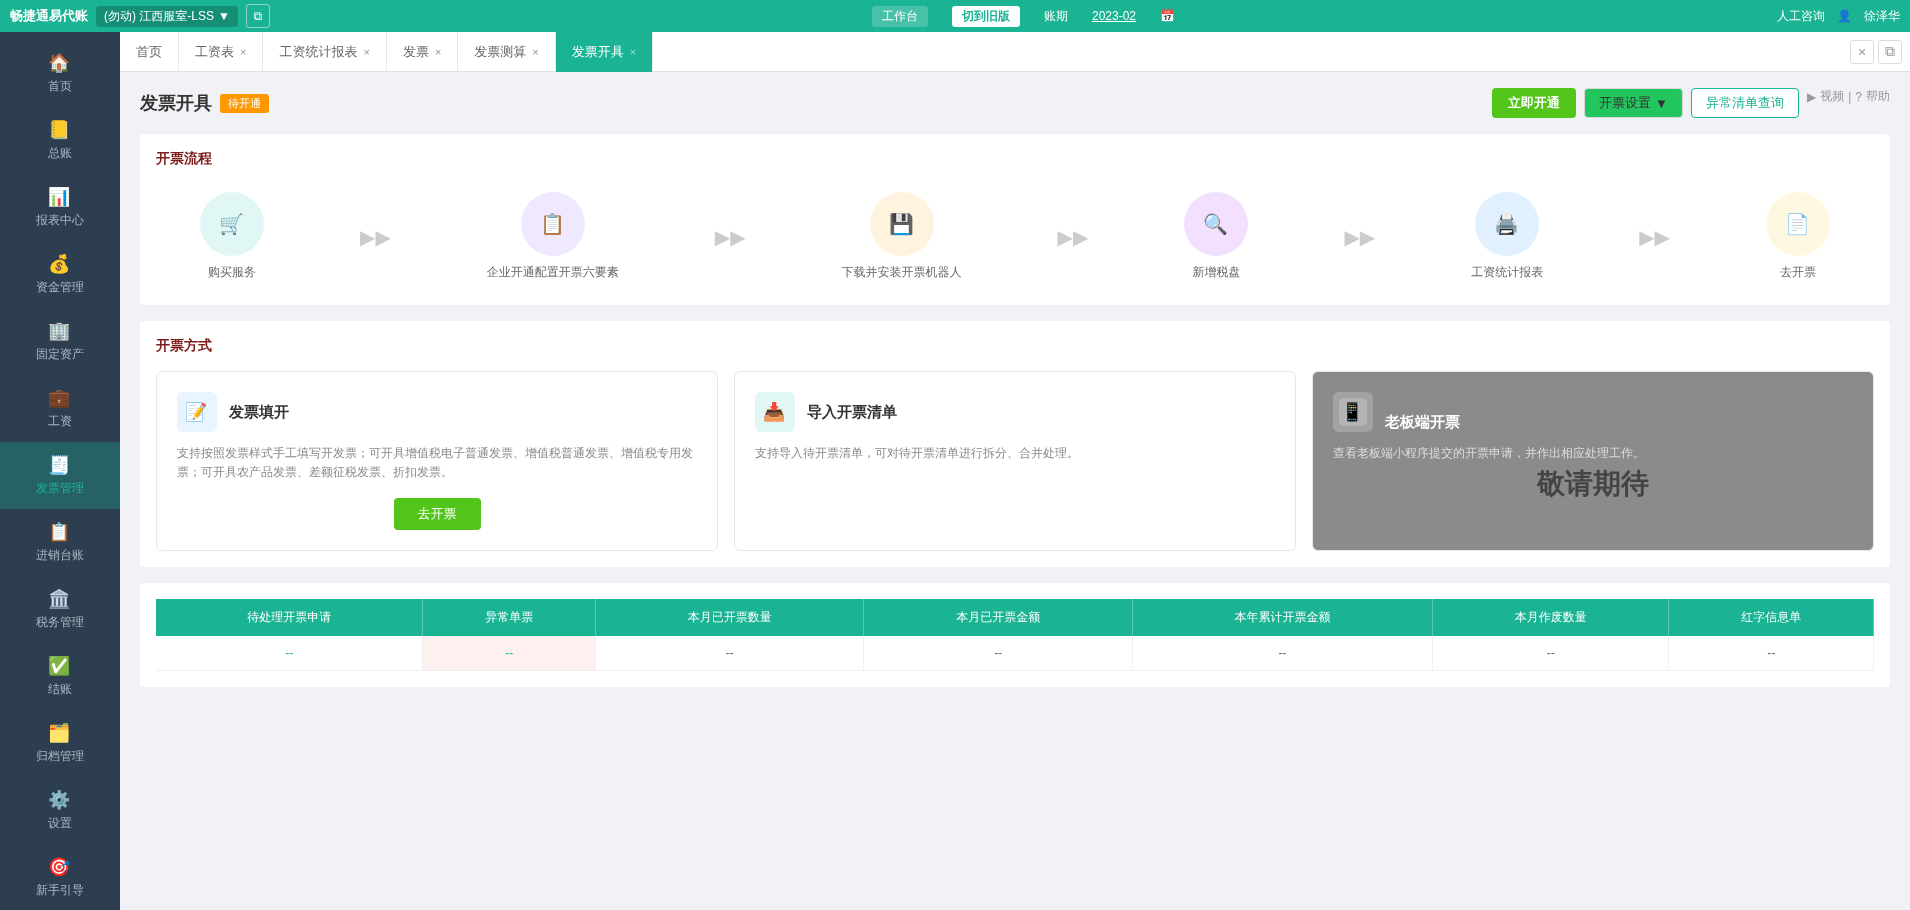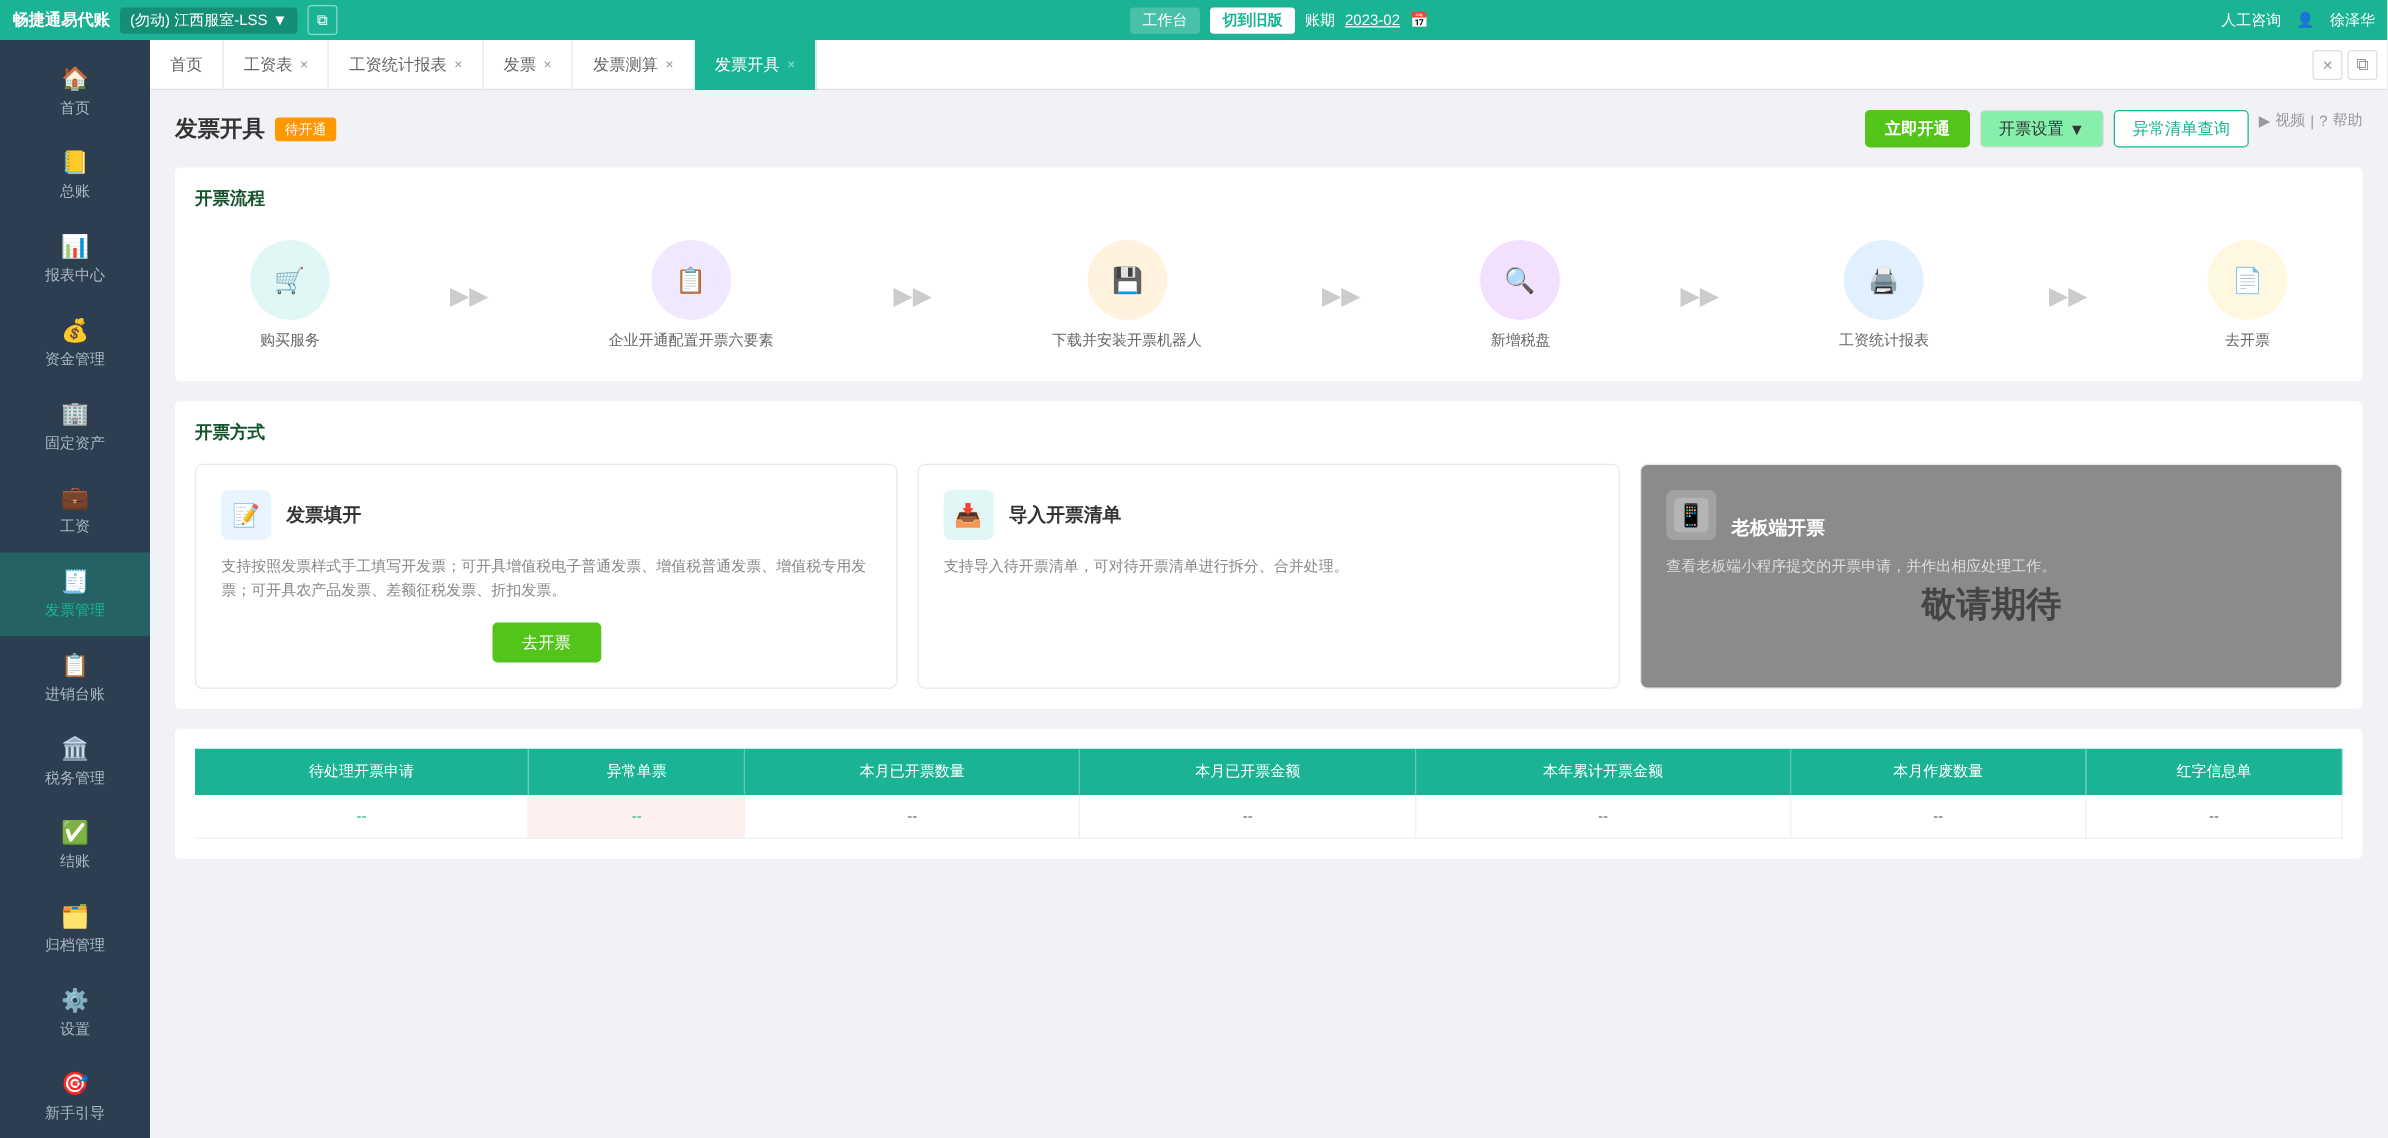--- a/index.html
+++ b/index.html
@@ -3,21 +3,21 @@
   <meta charset="utf-8">
   <style>
     * { margin: 0; padding: 0; box-sizing: border-box; }
     body { font-family: 'Microsoft YaHei', Arial, sans-serif; font-size: 13px; background: #f0f2f5; width: 1910px; height: 910px; overflow: hidden; display: flex; flex-direction: column; }
 
     
     .top-bar { height: 32px; background: #1ab394; display: flex; align-items: center; justify-content: space-between; padding: 0 10px; color: white; font-size: 12px; }
     .top-bar-left { display: flex; align-items: center; gap: 8px; }
     .top-bar-logo { font-weight: bold; font-size: 13px; }
     .top-bar-company { background: rgba(0,0,0,0.2); border-radius: 3px; padding: 2px 8px; display: flex; align-items: center; gap: 4px; cursor: pointer; }
-    .top-bar-center { display: flex; align-items: center; gap: 8px; }
+    .top-bar-center { display: flex; align-items: center; gap: 24px; }
     .top-bar-btn { background: rgba(255,255,255,0.2); border-radius: 3px; padding: 2px 10px; cursor: pointer; font-size: 12px; }
     .top-bar-btn.active { background: white; color: #1ab394; font-weight: bold; }
     .top-bar-right { display: flex; align-items: center; gap: 12px; }
     .top-bar-right span { cursor: pointer; }
 
     
     .main-layout { display: flex; flex: 1; overflow: hidden; }
 
     
     .sidebar { width: 120px; background: #2c3e50; display: flex; flex-direction: column; align-items: center; padding-top: 8px; overflow-y: auto; }
@@ -39,26 +39,26 @@
     
     .page-content { flex: 1; overflow-y: auto; padding: 16px 20px; }
 
     
     .page-header { display: flex; align-items: center; justify-content: space-between; margin-bottom: 16px; }
     .page-title-area { display: flex; align-items: center; gap: 8px; }
     .page-title { font-size: 18px; font-weight: bold; color: #333; }
     .status-badge { background: #ff9800; color: white; font-size: 11px; padding: 2px 8px; border-radius: 3px; }
     .page-actions { display: flex; align-items: flex-start; gap: 8px; }
     .btn-primary { background: #52c41a; color: white; border: none; padding: 6px 16px; border-radius: 4px; cursor: pointer; font-size: 13px; font-weight: bold; }
-    .btn-default { background: #86efac; color: #333; border: 1px solid #d9d9d9; padding: 5px 14px; border-radius: 4px; cursor: pointer; font-size: 13px; display: flex; align-items: center; gap: 4px; }
+    .btn-default { background: #22c55e; color: #333; border: 1px solid #d9d9d9; padding: 5px 14px; border-radius: 4px; cursor: pointer; font-size: 13px; display: flex; align-items: center; gap: 4px; }
     .btn-outline { background: white; color: #1ab394; border: 1px solid #1ab394; padding: 5px 14px; border-radius: 4px; cursor: pointer; font-size: 13px; }
 
     
     .section { background: white; border-radius: 4px; padding: 16px; margin-bottom: 16px; }
-    .section-title { font-size: 14px; font-weight: bold; color: #14532d; margin-bottom: 16px; }
+    .section-title { font-size: 14px; font-weight: bold; color: #7f1d1d; margin-bottom: 16px; }
 
     
     .process-steps { display: flex; align-items: center; justify-content: space-around; padding: 8px 0; }
     .process-step { display: flex; flex-direction: column; align-items: center; gap: 8px; }
     .process-step-icon { width: 64px; height: 64px; border-radius: 50%; display: flex; align-items: center; justify-content: center; font-size: 28px; }
     .process-step-label { font-size: 12px; color: #666; text-align: center; }
     .process-arrow { color: #ccc; font-size: 20px; margin: 0 8px; }
 
     
     .icon-teal { background: #e0f5f5; }

